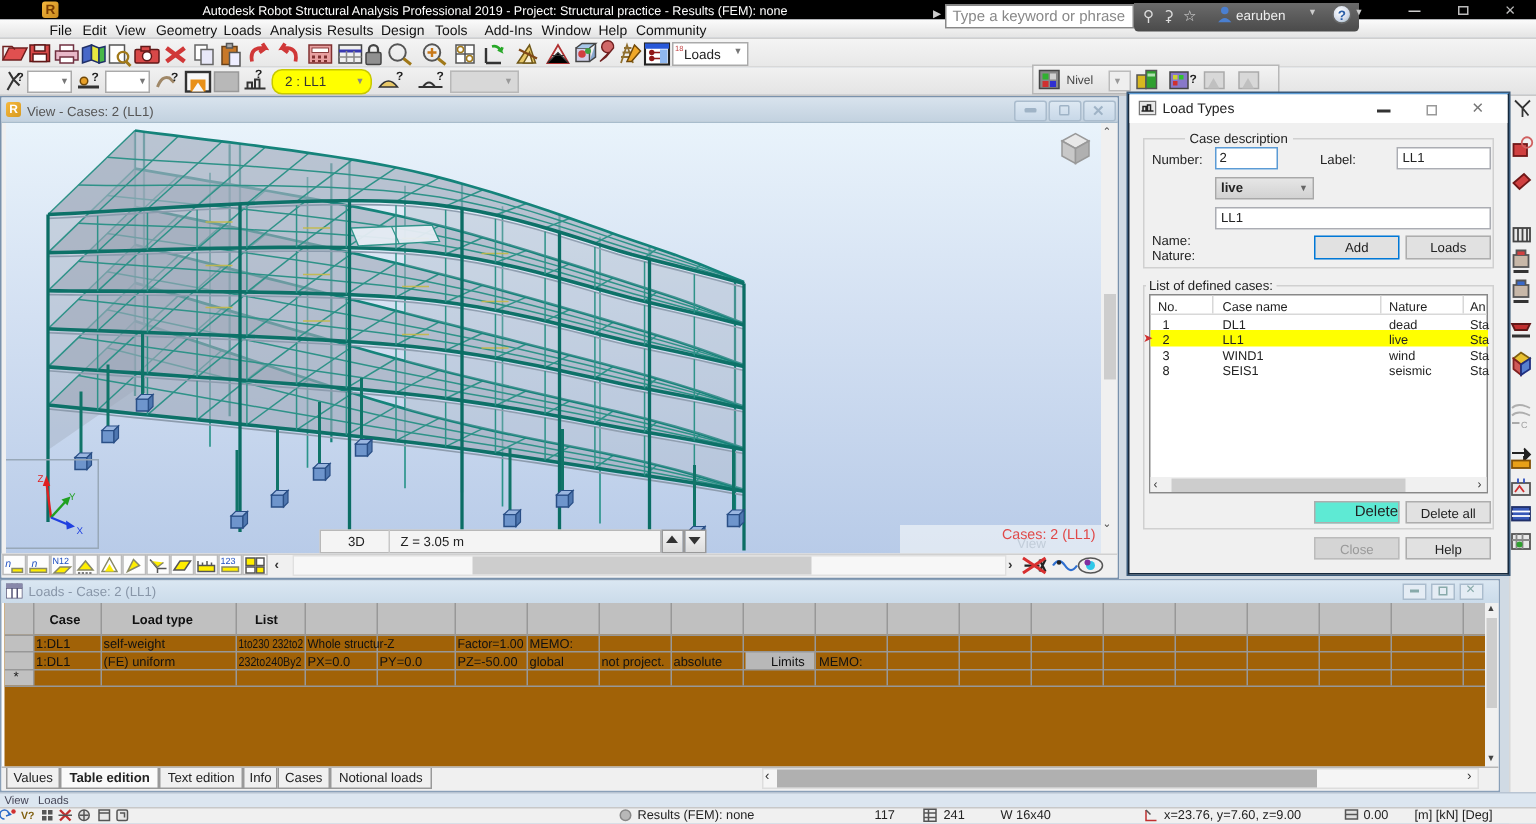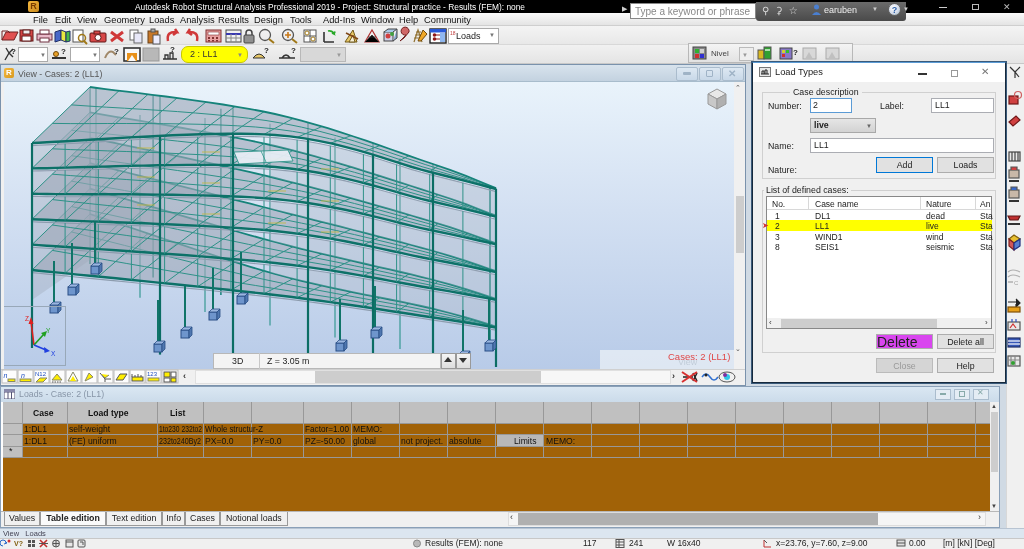--- a/index.html
+++ b/index.html
@@ -703,21 +703,21 @@
 <div class="abs" style="left:768px;top:101px;color:#222;font-size:8.8px;">Number:</div>
 <div class="abs" style="left:810px;top:98px;width:42px;height:15px;background:#fff;border:1px solid #5b9bd5;"></div>
 <div class="abs" style="left:813px;top:100px;color:#222;font-size:8.8px;">2</div>
 <div class="abs" style="left:880px;top:101px;color:#222;font-size:8.8px;">Label:</div>
 <div class="abs" style="left:931px;top:98px;width:63px;height:15px;background:#fff;border:1px solid #abadb3;"></div>
 <div class="abs" style="left:935px;top:100px;color:#222;font-size:8.8px;">LL1</div>
 <div class="abs" style="left:768px;top:121px;color:#222;font-size:8.8px;margin-top:44px;">Nature:</div>
 <div class="abs" style="left:810px;top:118px;width:66px;height:15px;background:linear-gradient(180deg,#e6e6e6,#d2d2d2);border:1px solid #a8a8a8;"></div>
 <div class="abs" style="left:814px;top:120px;color:#222;font-size:8.8px;font-weight:bold;">live</div>
 <div class="abs" style="left:866px;top:123px;color:#666;font-size:6px;">▼</div>
-<div class="abs" style="left:768px;top:141px;color:#222;font-size:8.8px;">Name:</div>
+<div class="abs" style="left:768px;top:155px;color:#222;font-size:8.8px;">Name:</div>
 <div class="abs" style="left:810px;top:138px;width:184px;height:15px;background:#fff;border:1px solid #abadb3;"></div>
 <div class="abs" style="left:814px;top:140px;color:#222;font-size:8.8px;">LL1</div>
 <div class="abs" style="left:876px;top:157px;width:57px;height:16px;background:#e1e1e1;border:1px solid #0078d7;color:#222;font-size:8.8px;text-align:center;line-height:15px;">Add</div>
 <div class="abs" style="left:937px;top:157px;width:57px;height:16px;background:#e1e1e1;border:1px solid #adadad;color:#222;font-size:8.8px;text-align:center;line-height:15px;">Loads</div>
 
 <div class="abs" style="left:762px;top:190px;width:234px;height:163px;border:1px solid #d0d0d0;"></div>
 <div class="abs" style="left:764px;top:185px;background:#f0f0f0;padding:0 2px;color:#222;font-size:8.8px;">List of defined cases:</div>
 <div class="abs" style="left:766px;top:196px;width:226px;height:133px;background:#fff;border:1px solid #888;"></div>
 <div class="abs" style="left:772px;top:199px;color:#222;font-size:8.5px;">No.</div>
 <div class="abs" style="left:815px;top:199px;color:#222;font-size:8.5px;">Case name</div>
@@ -750,21 +750,21 @@
 <div class="abs" style="left:980px;top:211px;width:220px;color:#222;font-size:8.5px;line-height:10.3px;">
     <div>Sta</div>
     <div>Sta</div>
     <div>Sta</div>
     <div>Sta</div>
   </div>
 <div class="abs" style="left:767px;top:318px;width:224px;height:10px;background:#f0f0f0;"></div>
 <div class="abs" style="left:769px;top:318px;color:#333;font-size:8px;">‹</div>
 <div class="abs" style="left:781px;top:319px;width:156px;height:9px;background:#cdcdcd;"></div>
 <div class="abs" style="left:985px;top:318px;color:#333;font-size:8px;">›</div>
-<div class="abs" style="left:876px;top:334px;width:57px;height:15px;background:#d946ef;border:1px solid #adadad;color:#222;font-size:14px;text-align:left;line-height:14px;">Delete</div>
+<div class="abs" style="left:876px;top:334px;width:57px;height:15px;background:#5eead4;border:1px solid #adadad;color:#222;font-size:10px;text-align:right;line-height:14px;">Delete</div>
 <div class="abs" style="left:937px;top:334px;width:57px;height:15px;background:#e1e1e1;border:1px solid #adadad;color:#222;font-size:8.8px;text-align:center;line-height:14px;">Delete all</div>
 <div class="abs" style="left:876px;top:358px;width:57px;height:15px;background:#d5d5d5;border:1px solid #bbb;color:#999;font-size:8.8px;text-align:center;line-height:14px;">Close</div>
 <div class="abs" style="left:937px;top:358px;width:57px;height:15px;background:#e1e1e1;border:1px solid #adadad;color:#222;font-size:8.8px;text-align:center;line-height:14px;">Help</div>
 
 <div class="abs" style="left:0;top:386px;width:1000px;height:142px;border:1px solid #8aa0b8;background:#fdfdfd;"></div>
 <div class="abs" style="left:1px;top:387px;width:998px;height:15px;background:linear-gradient(180deg,#dae7f2,#cbdbea);"></div>
 <div class="abs" style="left:4px;top:389px;width:11px;height:10px;">
 <svg width="11" height="10">
       <rect x="0" y="0" width="11" height="10" fill="#fff" stroke="#557"></rect>
       <path d="M0,3 h11 M4,0 v10 M7.5,0 v10" stroke="#557"></path>

